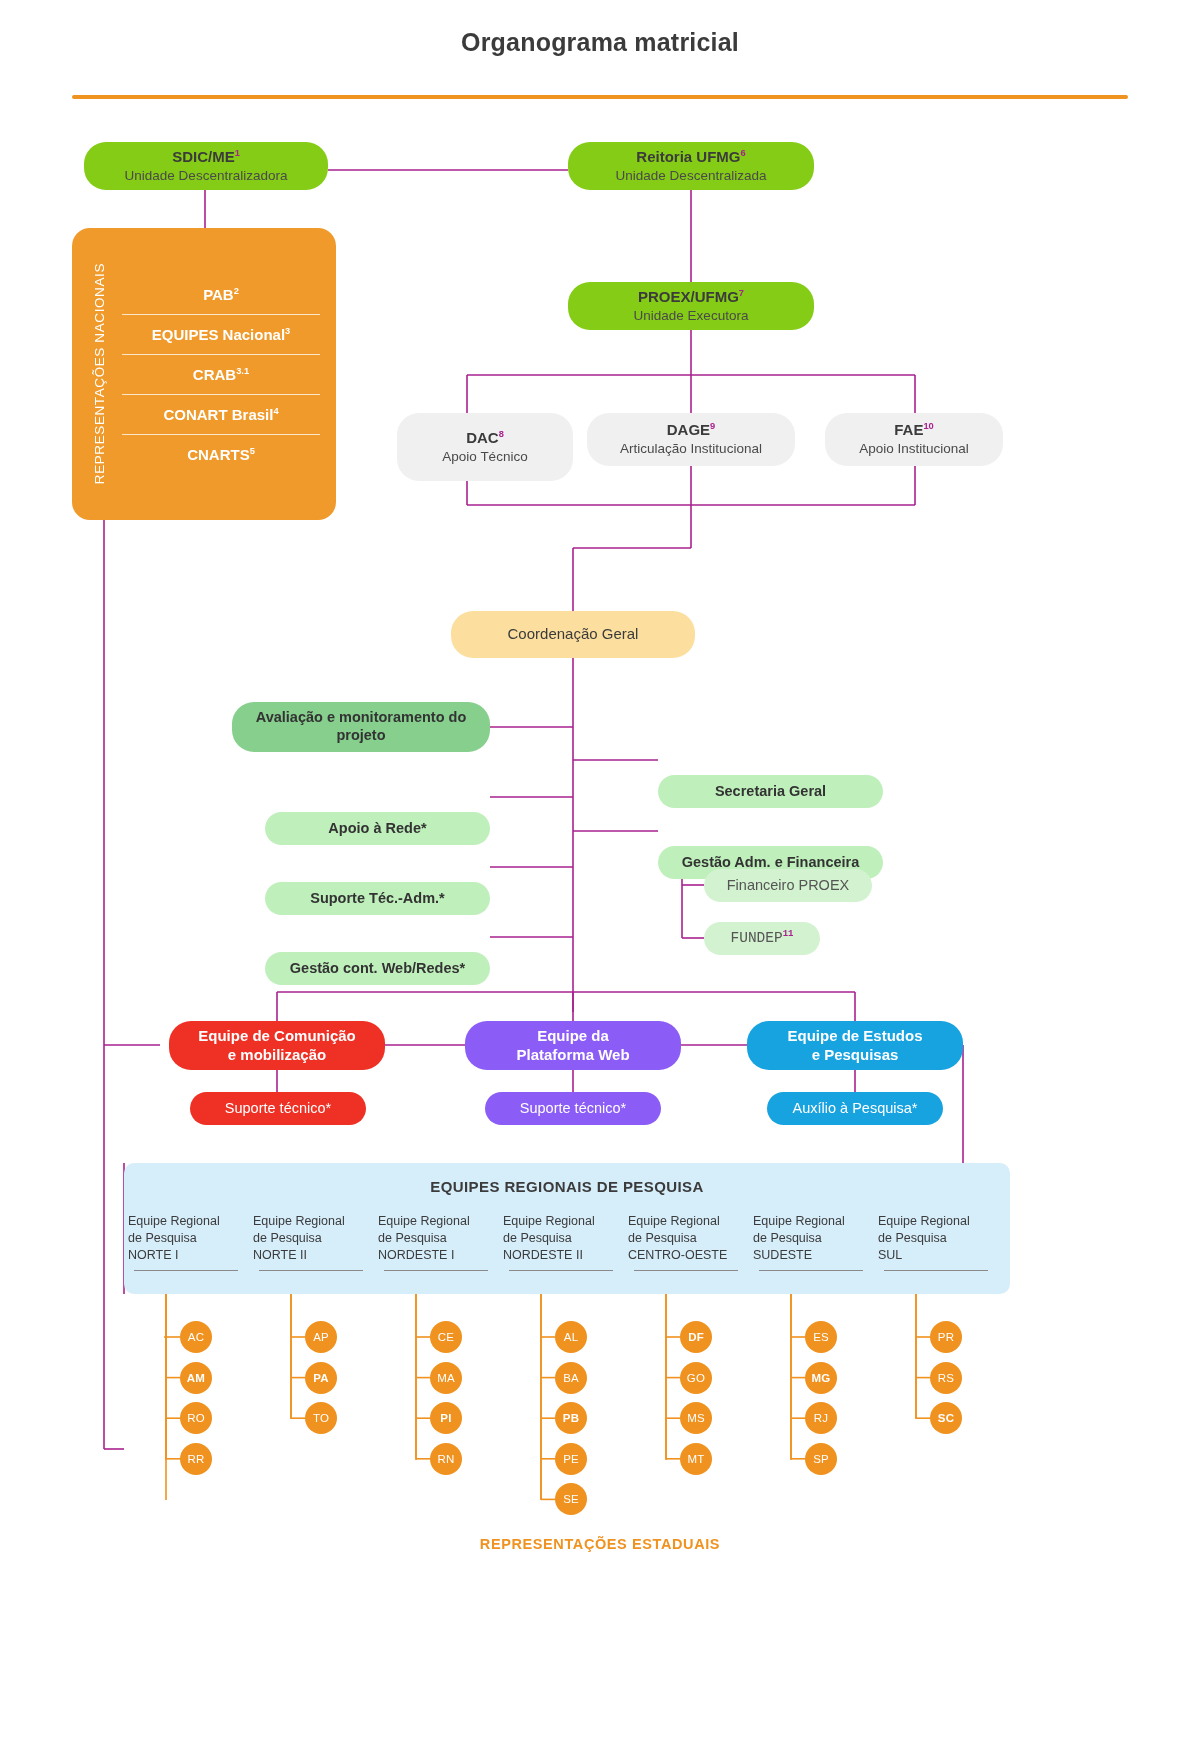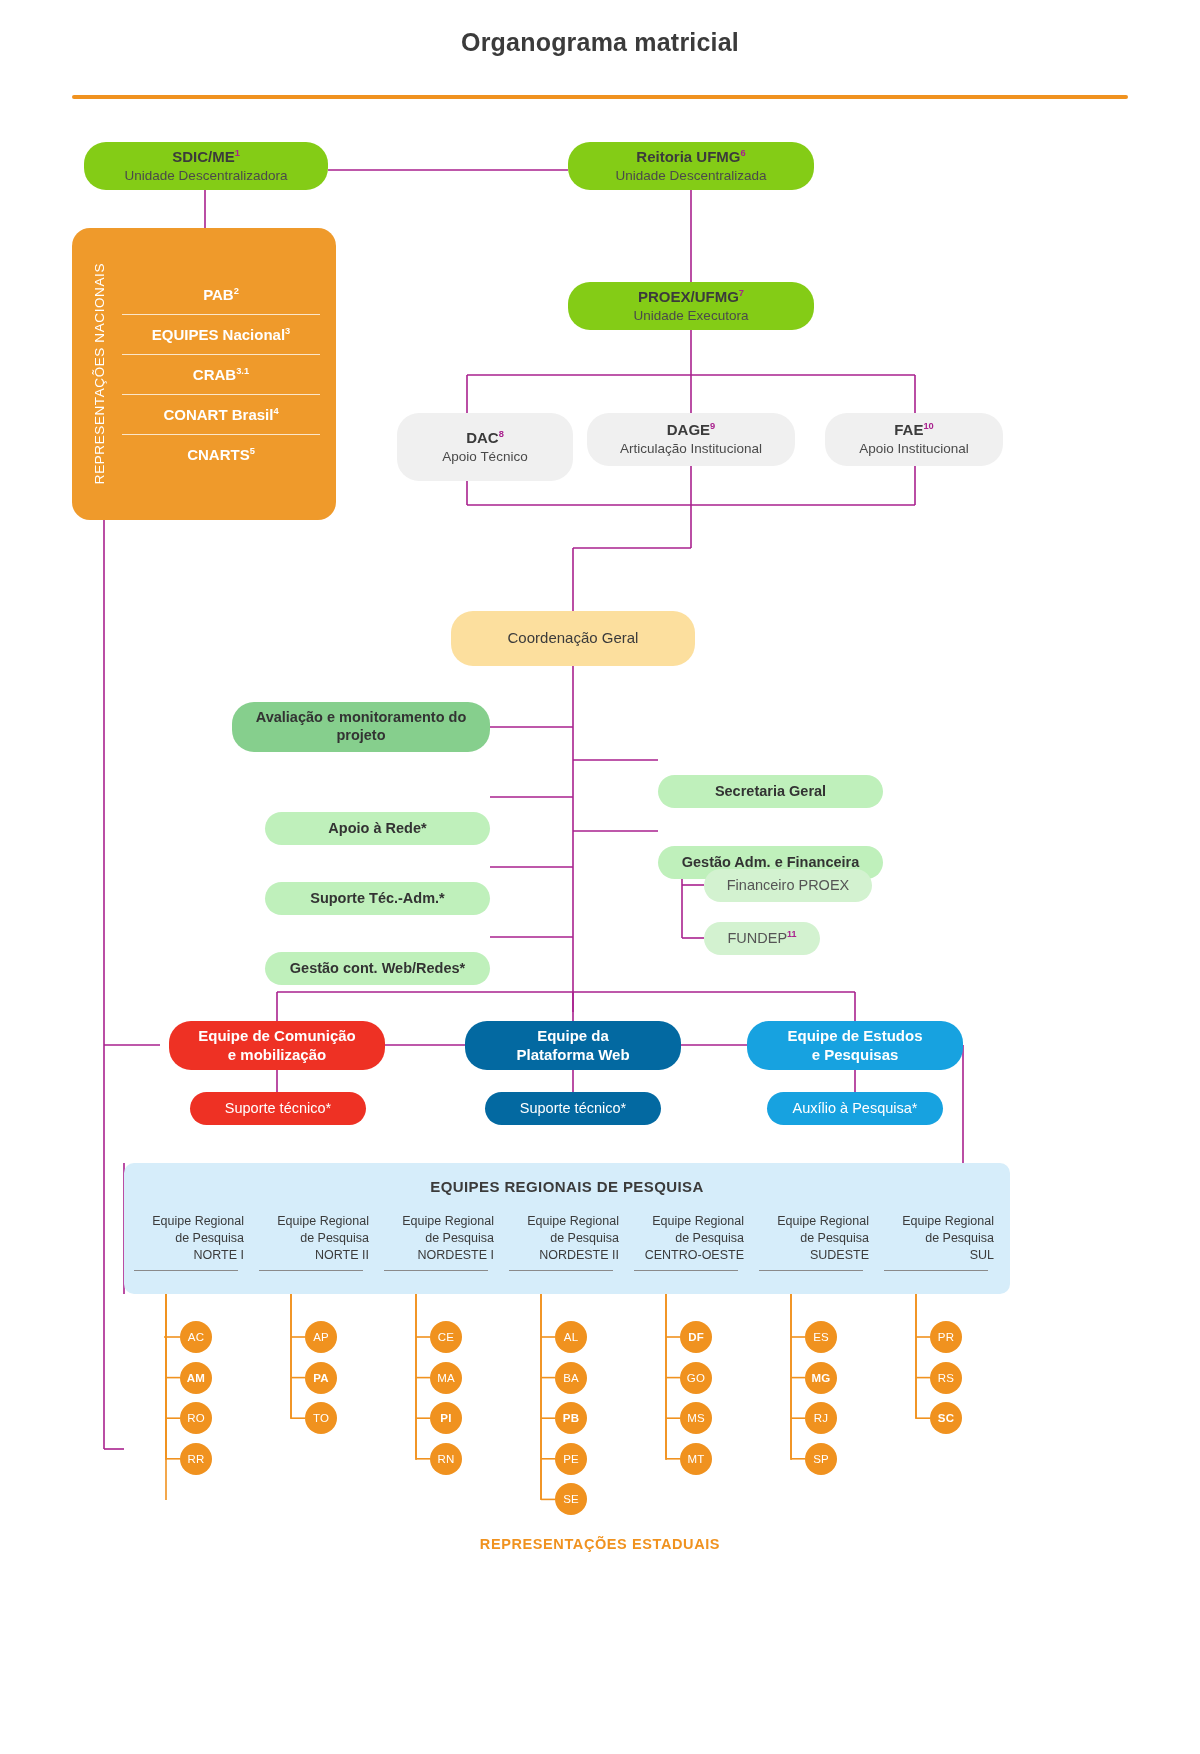--- a/index.html
+++ b/index.html
@@ -68,36 +68,36 @@
 
   
   .green-dark{background:#86cf8d;color:#333;font-weight:bold;font-size:14.5px;}
   .green{background:#bff0bb;color:#333;font-weight:bold;font-size:14.5px;margin-top:31px;}
   .green-light{background:#d3f2d0;color:#555;font-weight:normal;font-size:14.5px;}
   .green-light sup{color:#a9218e;font-weight:bold;}
 
   
   .red{background:#ee3124;color:#fff;font-weight:bold;font-size:15px;}
   .red.sup-box{background:#ee3124;font-weight:normal;font-size:14.5px;}
-  .purple{background:#0369a1;color:#fff;font-weight:bold;font-size:15px;}
+  .purple{background:#8b5cf6;color:#fff;font-weight:bold;font-size:15px;}
   .purple.sup-box{font-weight:normal;font-size:14.5px;}
   .blue{background:#17a2e0;color:#fff;font-weight:bold;font-size:15px;}
   .blue.sup-box{font-weight:normal;font-size:14.5px;}
 
   
   #reg-panel{
     left:124px;top:1163px;width:886px;height:131px;
     background:#d6edfa;border-radius:10px;
   }
   #reg-title{
     left:124px;top:1178px;width:886px;text-align:center;
     font-size:15px;font-weight:bold;color:#3b3b3b;letter-spacing:.4px;
   }
   .reg-col{
-    top:1213px;width:116px;text-align:right;
+    top:1213px;width:116px;text-align:left;
     font-size:12.5px;color:#3b3b3b;line-height:1.35;
   }
   .reg-col .rule{
     margin:6px auto 0;width:104px;height:1px;background:#8a8a8a;
   }
 
   
   .badge{
     width:32px;height:32px;border-radius:50%;
     background:#f0921f;color:#ffffff;
@@ -255,21 +255,21 @@
   <span class="sub">Articulação Institucional</span>
 </div>
 
 <div class="abs node grey light" style="left:825px;top:413px;width:178px;height:53px;flex-direction:column;">
   <span class="ttl">
     <span>FAE</span><sup>10</sup>
   </span>
   <span class="sub">Apoio Institucional</span>
 </div>
 
-<div class="abs node yellow" style="left:451px;top:611px;width:244px;height:55px;">
+<div class="abs node yellow" style="left:451px;top:611px;width:244px;height:47px;">
   <span>Coordenação Geral</span>
 </div>
 
 <div class="abs node green-dark" style="left:232px;top:702px;width:258px;height:50px;padding:0 14px;align-items:center;">
   <span>Avaliação e monitoramento do projeto</span>
 </div>
 
 <div class="abs node green" style="left:265px;top:781px;width:225px;height:33px;">
   <span>Apoio à Rede*</span>
 </div>
@@ -287,21 +287,21 @@
 </div>
 
 <div class="abs node green" style="left:658px;top:815px;width:225px;height:33px;">
   <span>Gestão Adm. e Financeira</span>
 </div>
 
 <div class="abs node green-light" style="left:704px;top:869px;width:168px;height:33px;">
   <span>Financeiro PROEX</span>
 </div>
 
-<div class="abs node green-light" style="left:704px;top:922px;width:116px;height:33px;">
+<div class="abs node green-light" style="left:704px;top:922px;width:116px;height:33px;font-family:Liberation Mono, monospace;">
   <span>
     <span>FUNDEP</span><sup>11</sup>
   </span>
 </div>
 
 <div class="abs node red" style="left:169px;top:1021px;width:216px;height:49px;flex-direction:column;">
   <span>Equipe de Comunição</span>
   <span>e mobilização</span>
 </div>
 <div class="abs node red sup-box" style="left:190px;top:1092px;width:176px;height:33px;">

